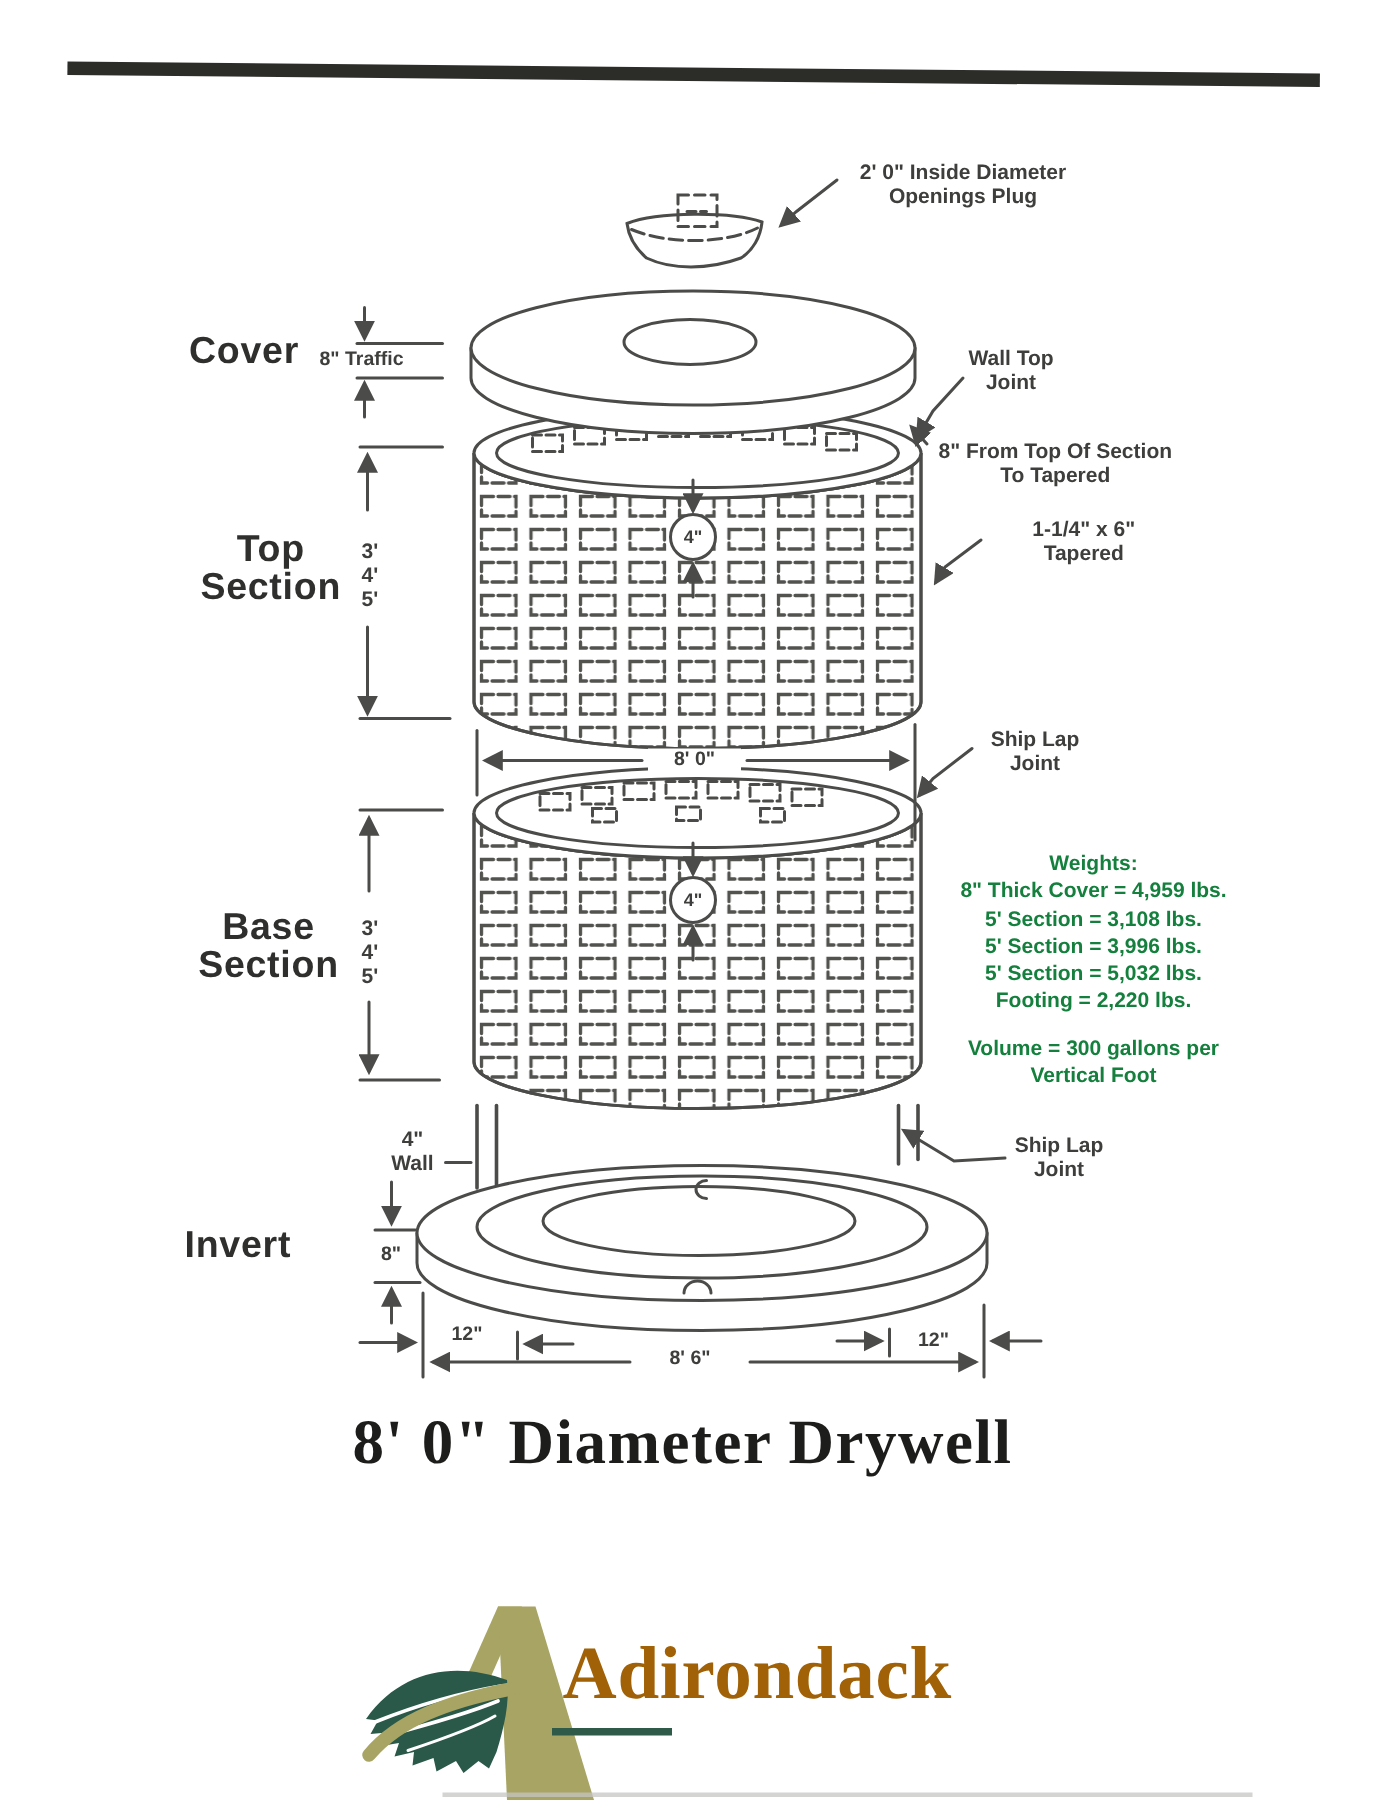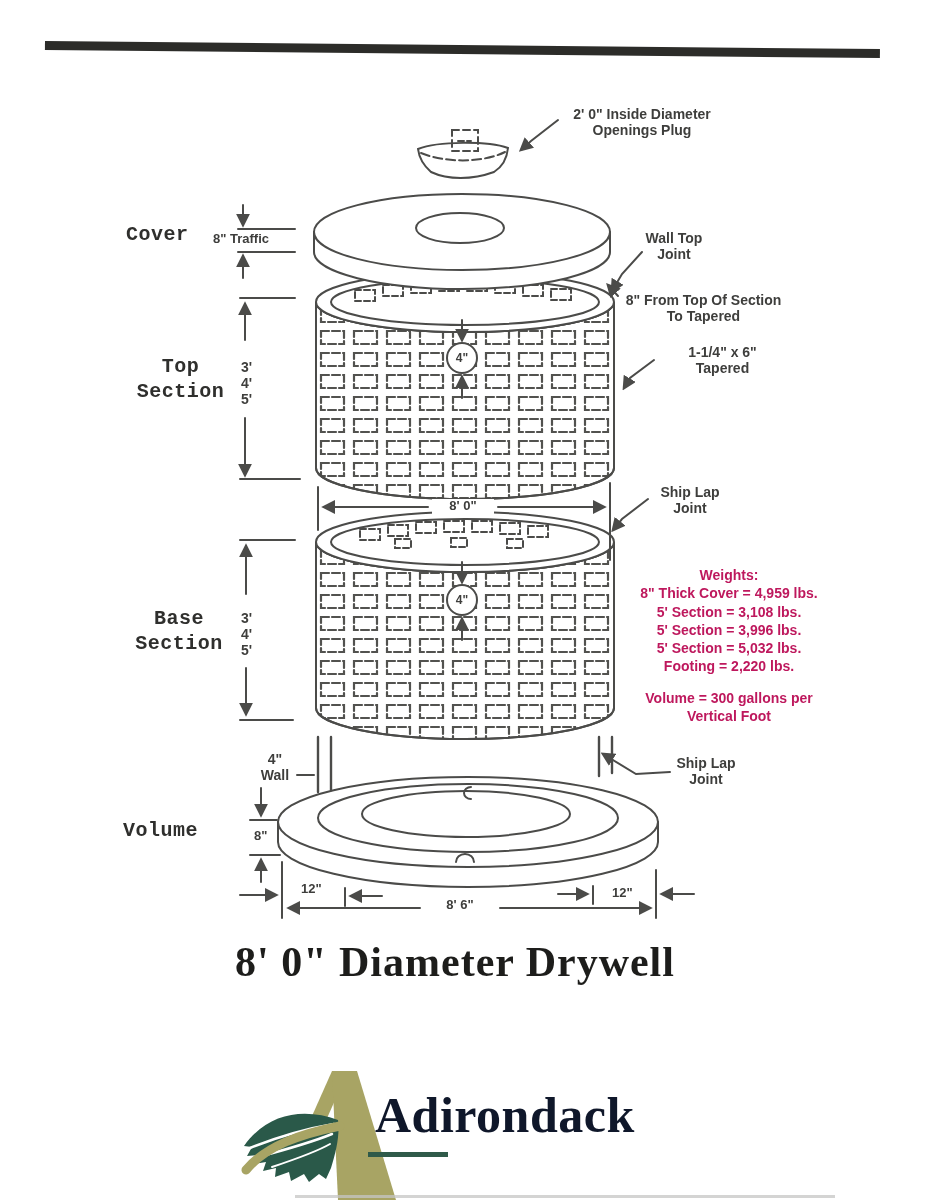--- a/index.html
+++ b/index.html
@@ -1,36 +1,36 @@
 <!DOCTYPE html>
 <html><head>
 <meta charset="utf-8">
 <style>
   html,body{margin:0;padding:0;background:#ffffff;}
   .page{position:relative;width:927px;height:1200px;background:#ffffff;overflow:hidden;
         font-family:"Liberation Sans",sans-serif;}
   .art{position:absolute;left:0;top:0;width:927px;height:1200px;}
   .lbl{position:absolute;font-weight:bold;color:#3e3e3c;line-height:1.15;}
   .c{text-align:center;}
-  .sec{font-size:20px;color:#2f2f2d;line-height:25px;letter-spacing:.5px;font-family:Liberation Mono, monospace;}
+  .sec{font-size:25px;color:#2f2f2d;line-height:25px;letter-spacing:.5px;}
   .sm{font-size:14px;}
   .dim{font-size:13px;}
   .hts{font-size:14px;line-height:16px;}
   .onwhite{background:#ffffff;padding:0 4px;}
   .topbar{position:absolute;left:45px;top:41px;width:835px;height:9px;background:#2c2c29;
           transform:rotate(0.55deg);transform-origin:left top;}
   .botline{position:absolute;left:295px;top:1195px;width:540px;height:3px;background:#c6c6c4;opacity:.75;}
   .weights{position:absolute;left:615px;top:566px;width:228px;text-align:center;
-           font-size:14px;font-weight:bold;color:#be185d;line-height:18.3px;}
+           font-size:14px;font-weight:bold;color:#15803d;line-height:18.3px;}
   .wspacer{height:13px;}
   .title{position:absolute;left:155px;top:938px;width:600px;text-align:center;
          font-family:"Liberation Serif",serif;font-weight:bold;font-size:42px;color:#1d1d1b;
          letter-spacing:1px;}
   .brand{position:absolute;left:375px;top:1086px;width:330px;
-         font-family:"Liberation Serif",serif;font-weight:bold;font-size:50px;color:#0f172a;
+         font-family:"Liberation Serif",serif;font-weight:bold;font-size:50px;color:#a16207;
          letter-spacing:.5px;}
   .tagline{position:absolute;left:452px;top:1135px;width:280px;
          font-family:"Liberation Serif",serif;font-weight:bold;font-size:29px;color:#2c2e27;}
   .tagdash{position:absolute;left:368px;top:1152px;width:80px;height:5px;background:#2f5a49;}
   .circletxt{position:absolute;width:24px;text-align:center;font-size:12px;font-weight:bold;color:#3e3e3c;}
 </style>
 </head>
 <body>
 
 <div class="page">
@@ -253,21 +253,21 @@
   <div class="lbl sm c" style="left:250px;top:751px;width:50px;">
     <div>4"</div>
     <div>Wall</div>
   </div>
 
   <div class="lbl sm c" style="left:660px;top:755px;width:92px;">
     <div>Ship Lap</div>
     <div>Joint</div>
   </div>
 
-  <div class="lbl sec" style="left:123px;top:818px;width:110px;">Volume</div>
+  <div class="lbl sec" style="left:123px;top:818px;width:110px;">Invert</div>
   <div class="lbl dim" style="left:254px;top:829px;width:30px;">8"</div>
 
   <div class="lbl dim" style="left:301px;top:882px;width:40px;">12"</div>
   <div class="lbl dim" style="left:612px;top:886px;width:40px;">12"</div>
   <div class="lbl dim c" style="left:428px;top:898px;width:64px;">8' 6"</div>
 
   <div class="title">8' 0" Diameter Drywell</div>
 
   <div class="brand">Adirondack</div>
   <div class="tagdash"></div>

